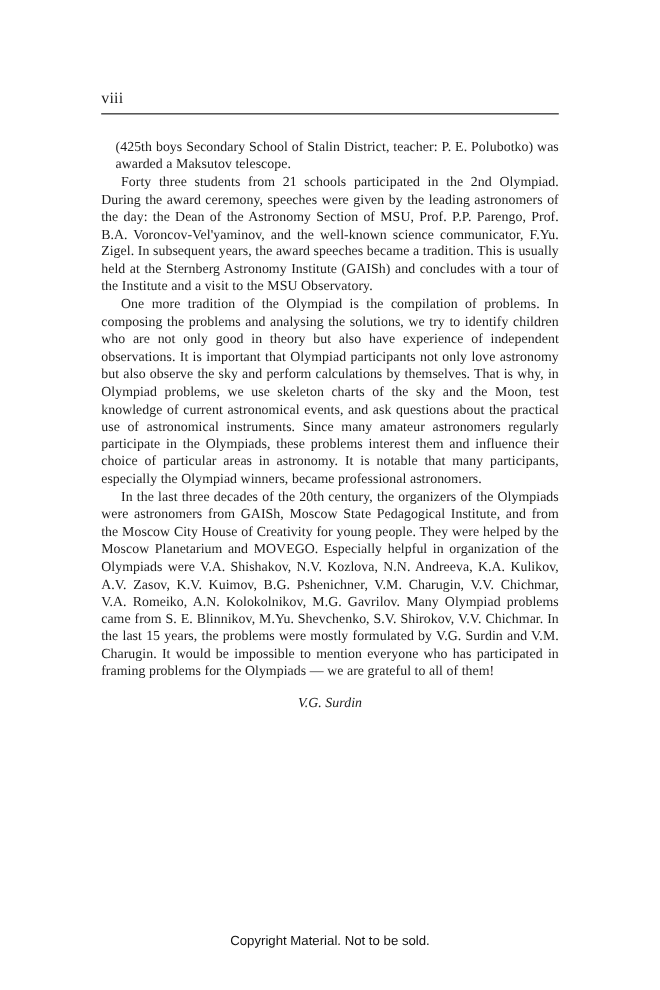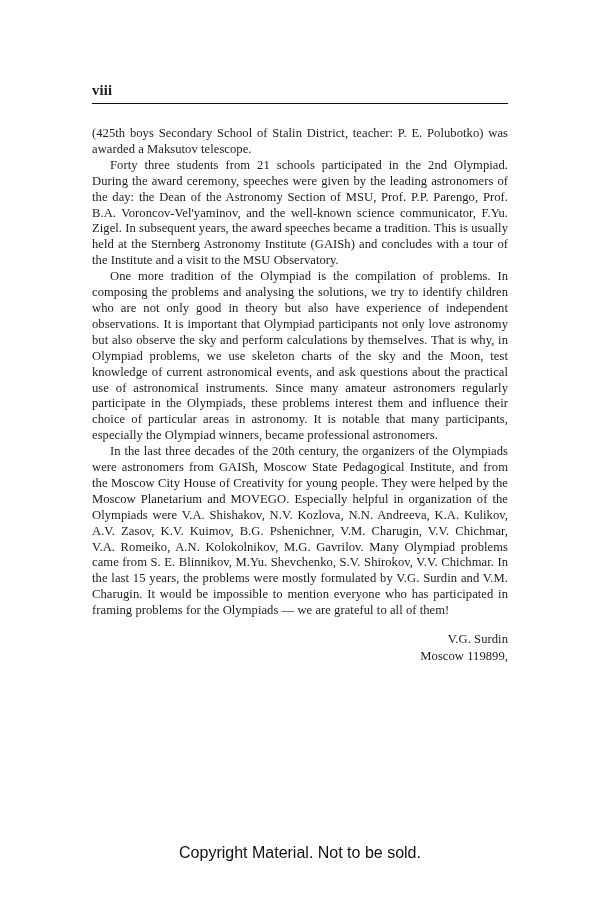--- a/index.html
+++ b/index.html
@@ -15,69 +15,69 @@
   }
   .running-header {
     position: absolute;
     top: 82px;
     left: 92px;
     width: 416px;
     display: flex;
     justify-content: space-between;
     align-items: baseline;
     font-size: 14.5px;
-    font-weight: bold;
+    font-weight: normal;
     border-bottom: 1.6px solid #111111;
     padding-bottom: 4px;
     letter-spacing: 0.2px;
   }
   .body-text {
     position: absolute;
     top: 126px;
     left: 92px;
     width: 416px;
     font-size: 12.6px;
     line-height: 15.9px;
     text-align: justify;
     letter-spacing: 0.05px;
   }
   .body-text p { text-indent: 18px; }
-  .body-text p.noindent { text-indent: 0; }
+  .body-text p.noindent { text-indent: 0; margin-left: 13px; }
   .signature {
     margin-top: 12px;
-    text-align: right;
+    text-align: center;
+    font-style: italic;
   }
   .signature div { line-height: 16.6px; }
   .copyright-footer {
     position: absolute;
     left: 0;
     bottom: 38px;
     width: 100%;
     text-align: center;
     font-family: "Liberation Sans", "DejaVu Sans", sans-serif;
-    font-size: 16px;
+    font-size: 12px;
     color: #111111;
   }
 </style>
 </head>
 <body>
 
 <div class="page">
 
   <div class="running-header">
     <span>viii</span>
   </div>
 
   <div class="body-text">
     <p class="noindent">(425th boys Secondary School of Stalin District, teacher: P. E. Polubotko) was awarded a Maksutov telescope.</p>
     <p>Forty three students from 21 schools participated in the 2nd Olympiad. During the award ceremony, speeches were given by the leading astronomers of the day: the Dean of the Astronomy Section of MSU, Prof. P.P. Parengo, Prof. B.A. Voroncov-Vel'yaminov, and the well-known science communicator, F.Yu. Zigel. In subsequent years, the award speeches became a tradition. This is usually held at the Sternberg Astronomy Institute (GAISh) and concludes with a tour of the Institute and a visit to the MSU Observatory.</p>
     <p>One more tradition of the Olympiad is the compilation of problems. In composing the problems and analysing the solutions, we try to identify children who are not only good in theory but also have experience of independent observations. It is important that Olympiad participants not only love astronomy but also observe the sky and perform calculations by themselves. That is why, in Olympiad problems, we use skeleton charts of the sky and the Moon, test knowledge of current astronomical events, and ask questions about the practical use of astronomical instruments. Since many amateur astronomers regularly participate in the Olympiads, these problems interest them and influence their choice of particular areas in astronomy. It is notable that many participants, especially the Olympiad winners, became professional astronomers.</p>
     <p>In the last three decades of the 20th century, the organizers of the Olympiads were astronomers from GAISh, Moscow State Pedagogical Institute, and from the Moscow City House of Creativity for young people. They were helped by the Moscow Planetarium and MOVEGO. Especially helpful in organization of the Olympiads were V.A. Shishakov, N.V. Kozlova, N.N. Andreeva, K.A. Kulikov, A.V. Zasov, K.V. Kuimov, B.G. Pshenichner, V.M. Charugin, V.V. Chichmar, V.A. Romeiko, A.N. Kolokolnikov, M.G. Gavrilov. Many Olympiad problems came from S. E. Blinnikov, M.Yu. Shevchenko, S.V. Shirokov, V.V. Chichmar. In the last 15 years, the problems were mostly formulated by V.G. Surdin and V.M. Charugin. It would be impossible to mention everyone who has participated in framing problems for the Olympiads — we are grateful to all of them!</p>
 
     <div class="signature">
       <div>V.G. Surdin</div>
-      <div>Moscow 119899,</div>
     </div>
   </div>
 
   <div class="copyright-footer">Copyright Material. Not to be sold.</div>
 
 </div>
 
 </body></html>

